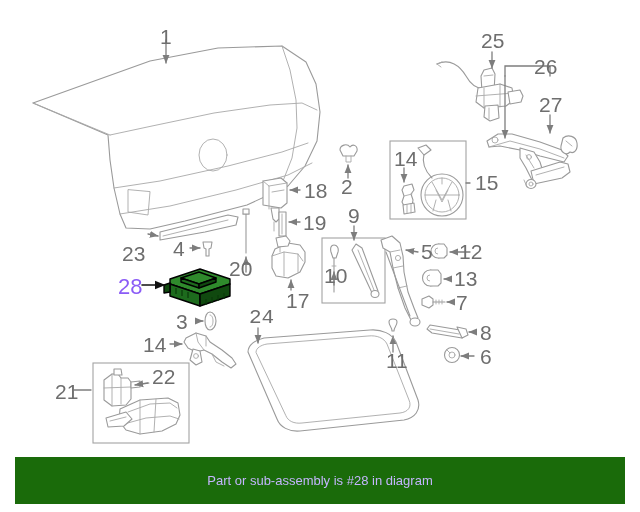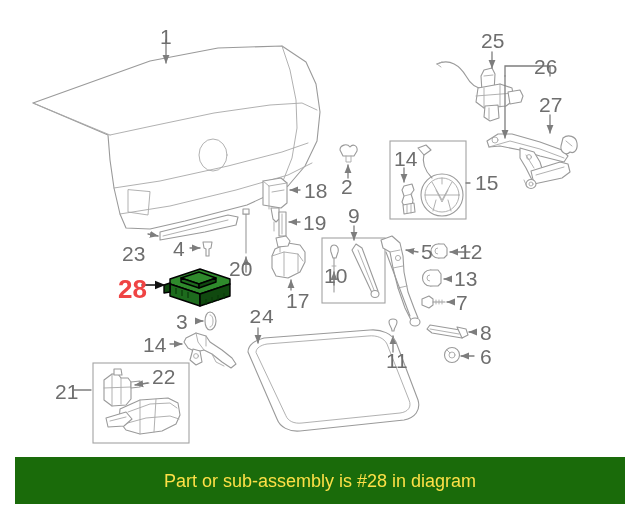--- a/index.html
+++ b/index.html
@@ -25,42 +25,42 @@
   .callout{
     position:absolute;
     font-family:"Liberation Sans", sans-serif;
     font-size:21px;
     color:#6e6e6e;
     line-height:1;
     white-space:nowrap;
     user-select:none;
   }
   .callout.hl{
-    color:#ef4444;
-    font-size:26px;
-    font-weight:700;
+    color:#8b5cf6;
+    font-size:22px;
+    font-weight:400;
   }
   
   #notice-banner{
     position:absolute;
     left:15px;
     top:457px;
     width:610px;
     height:47px;
     background:#1a6b0a;
     display:flex;
     flex-direction:column;
     align-items:center;
     justify-content:center;
     box-sizing:border-box;
   }
   #notice-banner .line{
-    color:#fde047;
+    color:#c4b5fd;
     font-family:"Liberation Sans", sans-serif;
-    font-size:18px;
+    font-size:13px;
     line-height:22px;
     text-align:center;
     white-space:nowrap;
   }
 </style>
 </head>
 <body>
 
 <div id="screen">
 

